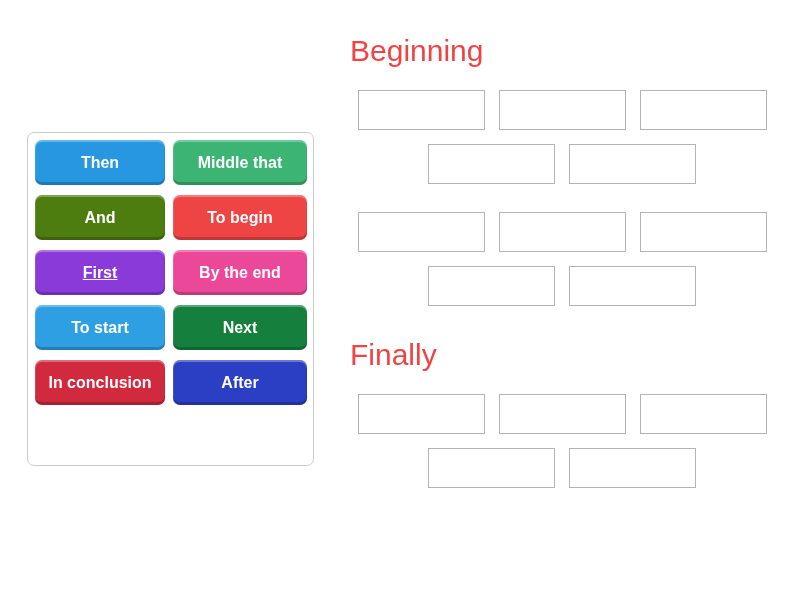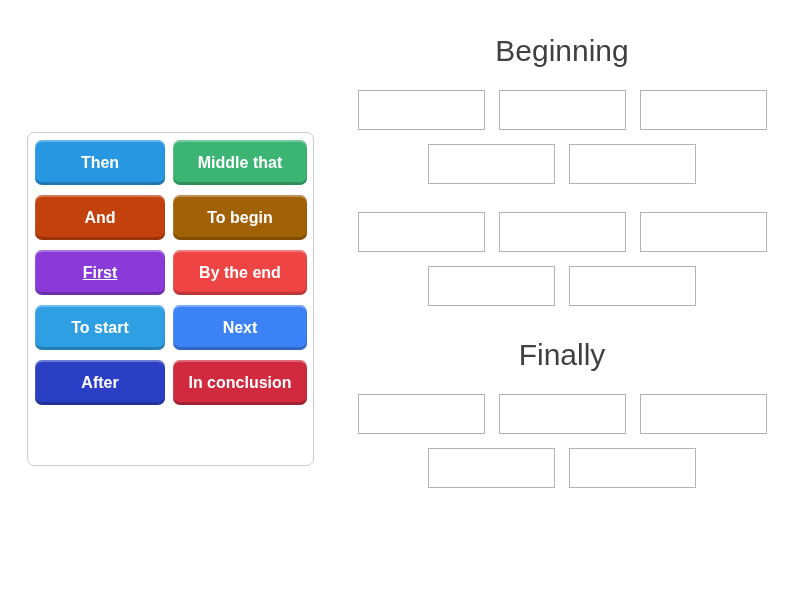--- a/index.html
+++ b/index.html
@@ -57,22 +57,22 @@
     left: 350px;
     top: 30px;
     width: 424px;
   }
   .group { margin-bottom: 28px; }
   .group-title {
     margin: 0 0 18px 0;
     font-size: 30px;
     font-weight: 400;
     line-height: 42px;
-    text-align: center;
-    color: #404040;
+    text-align: left;
+    color: #ef4444;
   }
   .slot-row {
     display: flex;
     justify-content: center;
     gap: 14px;
     margin-bottom: 14px;
   }
   .slot-row:last-child { margin-bottom: 0; }
   .slot {
     width: 127px;
@@ -83,28 +83,28 @@
   }
 </style>
 </head>
 <body>
 
 <div class="stage">
 
   <div class="tile-panel">
     <div class="tile" style="background: rgb(38, 151, 224);">Then</div>
     <div class="tile" style="background: rgb(60, 181, 116);">Middle that</div>
-    <div class="tile" style="background: #c2410c;">And</div>
-    <div class="tile" style="background: #a16207;">To begin</div>
+    <div class="tile" style="background: #4d7c0f;">And</div>
+    <div class="tile" style="background: #ef4444;">To begin</div>
     <div class="tile" style="background: rgb(138, 58, 216); text-decoration: underline;">First</div>
-    <div class="tile" style="background: #ef4444;">By the end</div>
+    <div class="tile" style="background: #ec4899;">By the end</div>
     <div class="tile" style="background: rgb(47, 159, 227);">To start</div>
-    <div class="tile" style="background: #3b82f6;">Next</div>
+    <div class="tile" style="background: #15803d;">Next</div>
+    <div class="tile" style="background: rgb(209, 41, 62);">In conclusion</div>
     <div class="tile" style="background: rgb(43, 63, 196);">After</div>
-    <div class="tile" style="background: rgb(209, 41, 62);">In conclusion</div>
   </div>
 
   <div class="groups">
 
     <section class="group">
       <h2 class="group-title">Beginning</h2>
       <div class="slot-row">
         <div class="slot"></div>
         <div class="slot"></div>
         <div class="slot"></div>

